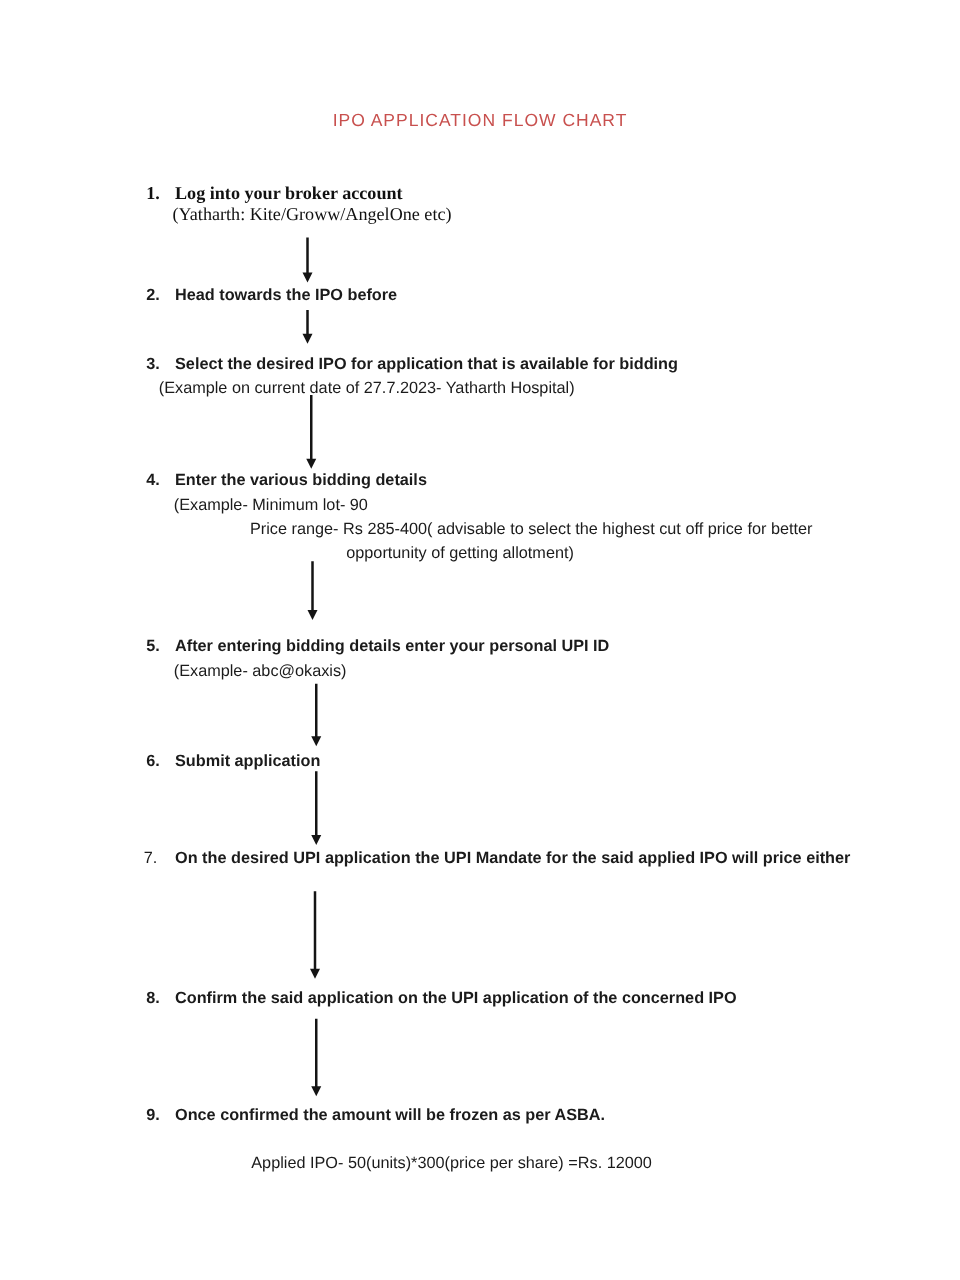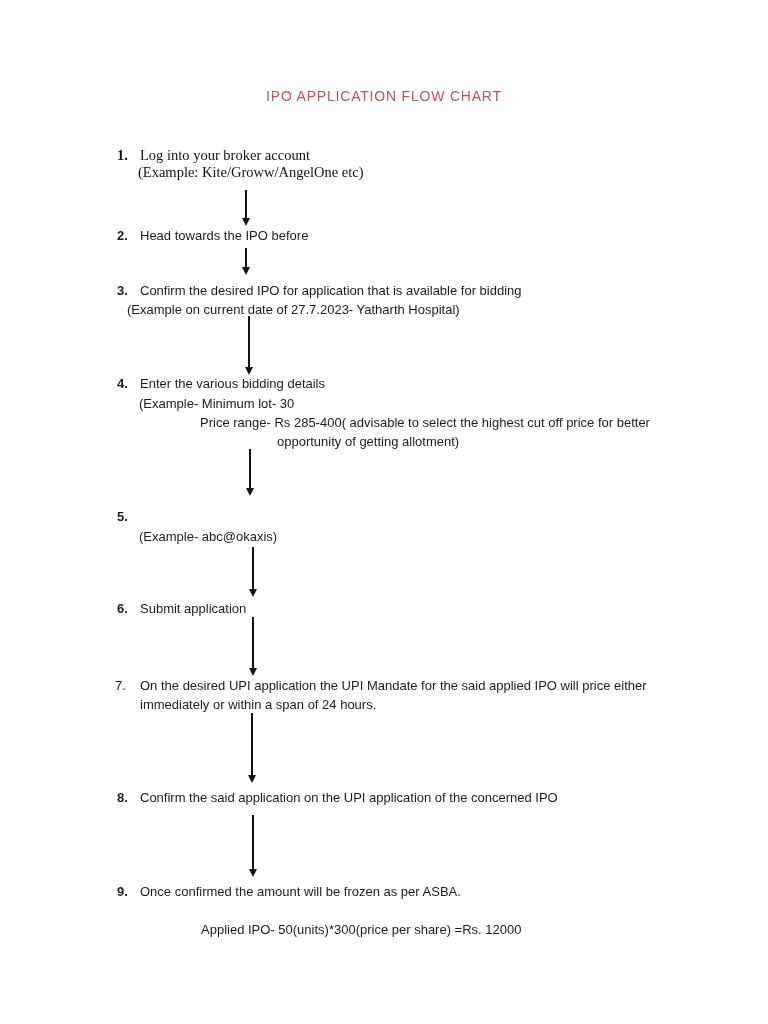--- a/index.html
+++ b/index.html
@@ -26,21 +26,21 @@
     color:#1b1b1b;
   }
   .serif{
     font-family:"Liberation Serif",serif;
     font-size:14.5px;
     line-height:16px;
     color:#111111;
   }
   .num{position:absolute;font-weight:bold;}
   .num.regular{font-weight:normal;}
-  .stitle{position:absolute;font-weight:normal;}
+  .stitle{position:absolute;font-weight:bold;}
   .ex{position:absolute;font-weight:normal;}
   .arrow{position:absolute;width:10px;}
   .arrow .shaft{
     position:absolute;left:50%;top:0;bottom:7px;
     width:1.4px;margin-left:-0.7px;
     background:#141414;
   }
   .arrow .head{
     position:absolute;left:50%;bottom:0;
     width:0;height:0;margin-left:-4.5px;
@@ -51,74 +51,74 @@
 </style>
 </head>
 <body>
 
 <div class="page">
 
   <div class="doc-title">IPO APPLICATION FLOW CHART</div>
 
   <div class="serif num" style="left:117px;top:147px">1.</div>
   <div class="serif stitle" style="left:140px;top:147px">Log into your broker account</div>
-  <div class="serif ex" style="left:138px;top:164px">(Example: Kite/Groww/AngelOne etc)</div>
+  <div class="serif ex" style="left:138px;top:164px">(Yatharth: Kite/Groww/AngelOne etc)</div>
 
   <div class="arrow" style="left:241px;top:190px;height:36px">
     <span class="shaft"></span>
     <span class="head"></span>
   </div>
 
   <div class="sans num" style="left:117px;top:228px">2.</div>
   <div class="sans stitle" style="left:140px;top:228px">Head towards the IPO before</div>
 
   <div class="arrow" style="left:241px;top:248px;height:27px">
     <span class="shaft"></span>
     <span class="head"></span>
   </div>
 
   <div class="sans num" style="left:117px;top:283px">3.</div>
-  <div class="sans stitle" style="left:140px;top:283px">Confirm the desired IPO for application that is available for bidding</div>
+  <div class="sans stitle" style="left:140px;top:283px">Select the desired IPO for application that is available for bidding</div>
   <div class="sans ex" style="left:127px;top:302px">(Example on current date of 27.7.2023- Yatharth Hospital)</div>
 
   <div class="arrow" style="left:244px;top:316px;height:59px">
     <span class="shaft"></span>
     <span class="head"></span>
   </div>
 
   <div class="sans num" style="left:117px;top:376px">4.</div>
   <div class="sans stitle" style="left:140px;top:376px">Enter the various bidding details</div>
-  <div class="sans ex" style="left:139px;top:396px">(Example- Minimum lot- 30</div>
+  <div class="sans ex" style="left:139px;top:396px">(Example- Minimum lot- 90</div>
   <div class="sans ex" style="left:200px;top:415px">Price range- Rs 285-400( advisable to select the highest cut off price for better</div>
   <div class="sans ex" style="left:277px;top:434px">opportunity of getting allotment)</div>
 
   <div class="arrow" style="left:245px;top:449px;height:47px">
     <span class="shaft"></span>
     <span class="head"></span>
   </div>
 
   <div class="sans num" style="left:117px;top:509px">5.</div>
+  <div class="sans stitle" style="left:140px;top:509px">After entering bidding details enter your personal UPI ID</div>
   <div class="sans ex" style="left:139px;top:529px">(Example- abc@okaxis)</div>
 
   <div class="arrow" style="left:248px;top:547px;height:50px">
     <span class="shaft"></span>
     <span class="head"></span>
   </div>
 
   <div class="sans num" style="left:117px;top:601px">6.</div>
   <div class="sans stitle" style="left:140px;top:601px">Submit application</div>
 
   <div class="arrow" style="left:248px;top:617px;height:59px">
     <span class="shaft"></span>
     <span class="head"></span>
   </div>
 
   <div class="sans num regular" style="left:115px;top:678px">7.</div>
   <div class="sans stitle" style="left:140px;top:678px">On the desired UPI application the UPI Mandate for the said applied IPO will price either</div>
-  <div class="sans stitle" style="left:140px;top:697px">immediately or within a span of 24 hours.</div>
 
   <div class="arrow" style="left:247px;top:713px;height:70px">
     <span class="shaft"></span>
     <span class="head"></span>
   </div>
 
   <div class="sans num" style="left:117px;top:790px">8.</div>
   <div class="sans stitle" style="left:140px;top:790px">Confirm the said application on the UPI application of the concerned IPO</div>
 
   <div class="arrow" style="left:248px;top:815px;height:62px">

